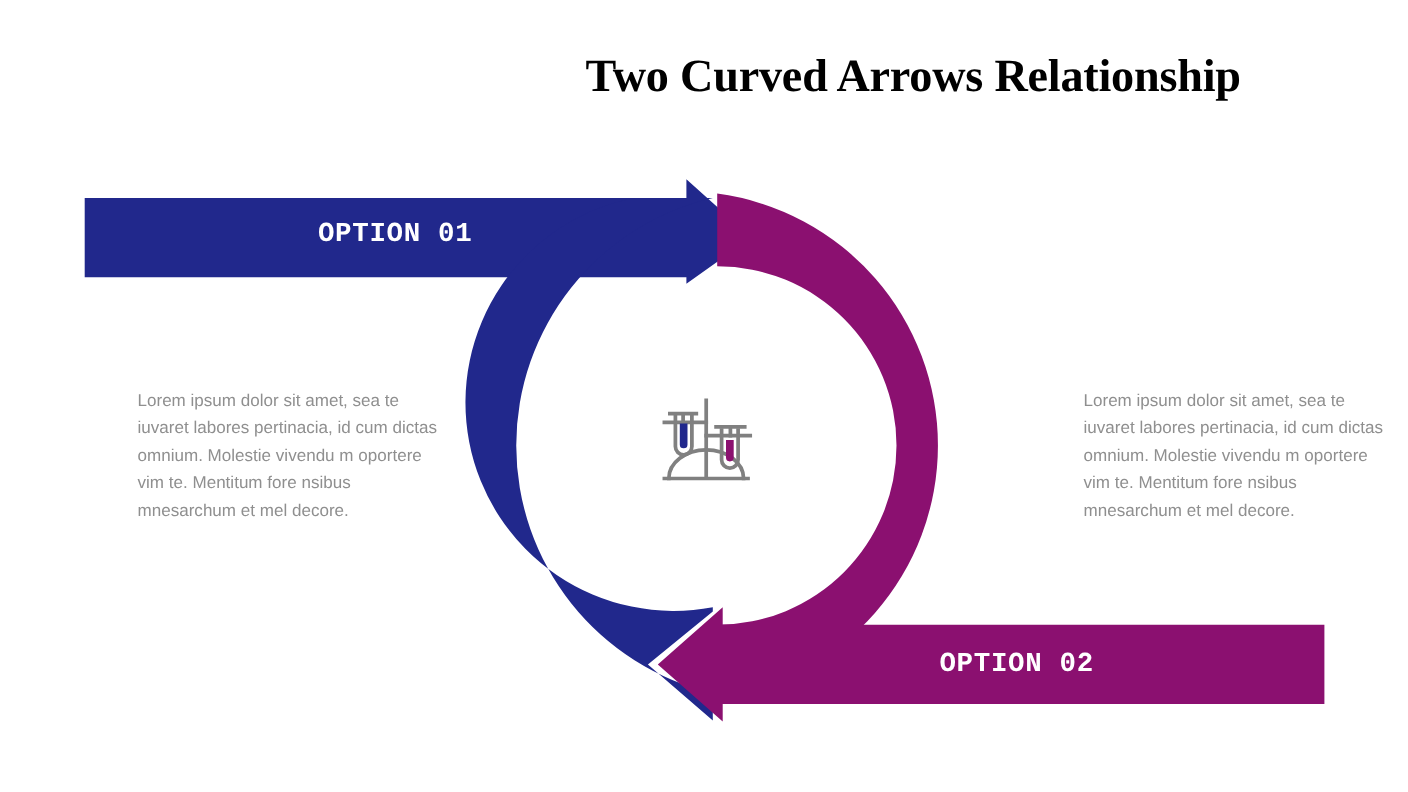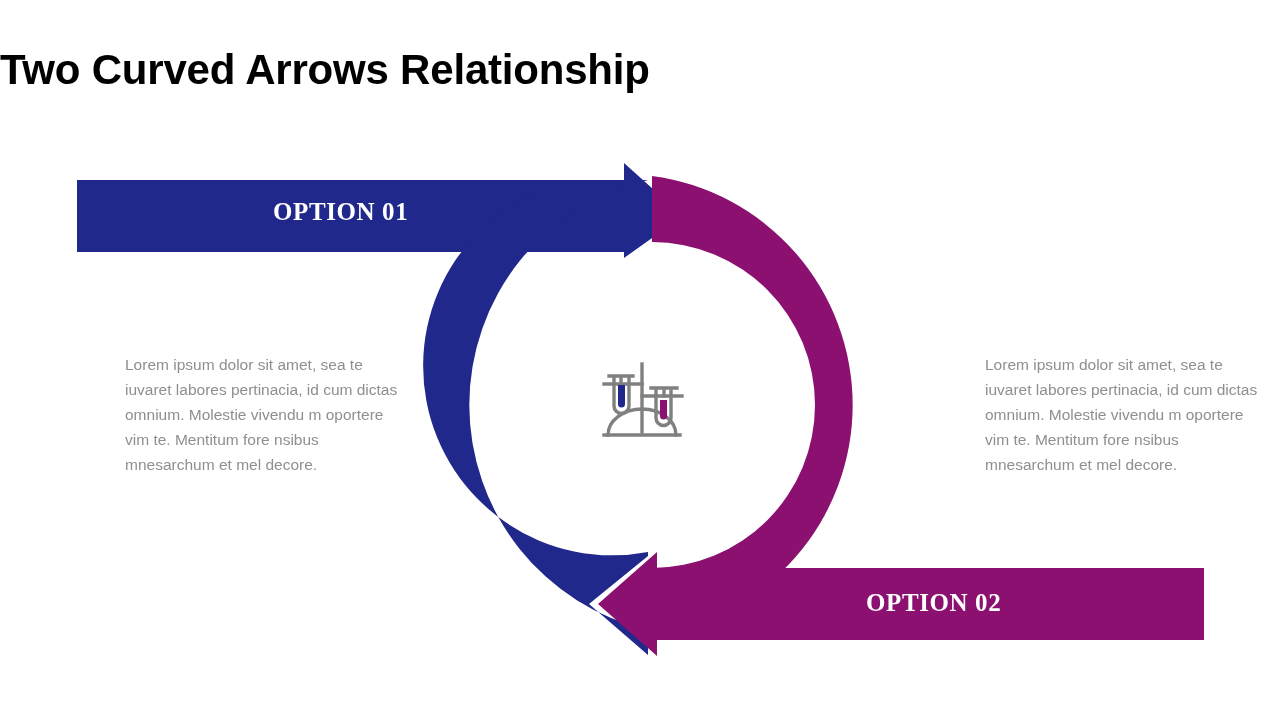--- a/index.html
+++ b/index.html
@@ -11,43 +11,44 @@
   }
   #slide {
     position:relative;
     width:1280px; height:720px;
     background:#ffffff;
   }
   #title {
     position:absolute;
     left:0; top:46px;
     width:1128px;
-    text-align:left;
+    text-align:right;
     font-size:42px;
     font-weight:bold;
     color:#000000;
     letter-spacing:-0.2px;
-    font-family:Liberation Sans, sans-serif;
+    font-family:Liberation Serif, serif;
   }
   #diagram {
     position:absolute;
     left:0; top:0;
     width:1280px; height:720px;
   }
   .opt-label {
     position:absolute;
     color:#ffffff;
     font-size:25px;
     font-weight:bold;
     letter-spacing:0.6px;
-    font-family:Liberation Serif, serif;
+    font-family:Liberation Mono, monospace;
     white-space:nowrap;
+    margin-left:16px;
   }
   #label-opt1 { left:273px; top:198px; }
-  #label-opt2 { left:866px; top:589px; }
+  #label-opt2 { left:838px; top:589px; }
   .body-text {
     position:absolute;
     width:280px;
     font-size:15.5px;
     line-height:25px;
     color:#8f8f8f;
     font-family:"Liberation Sans", sans-serif;
     margin-left:48px;
   }
   #text-left  { left:77px;  top:352px; }

